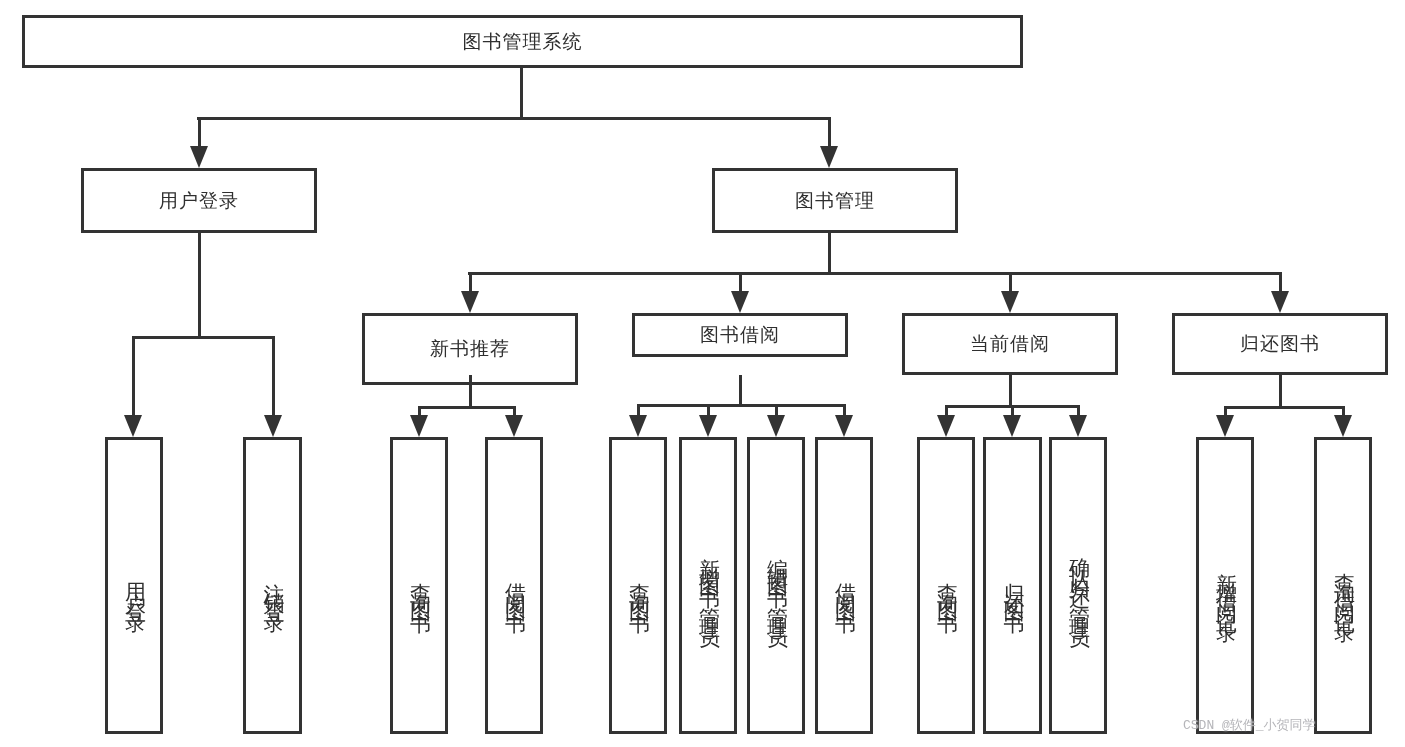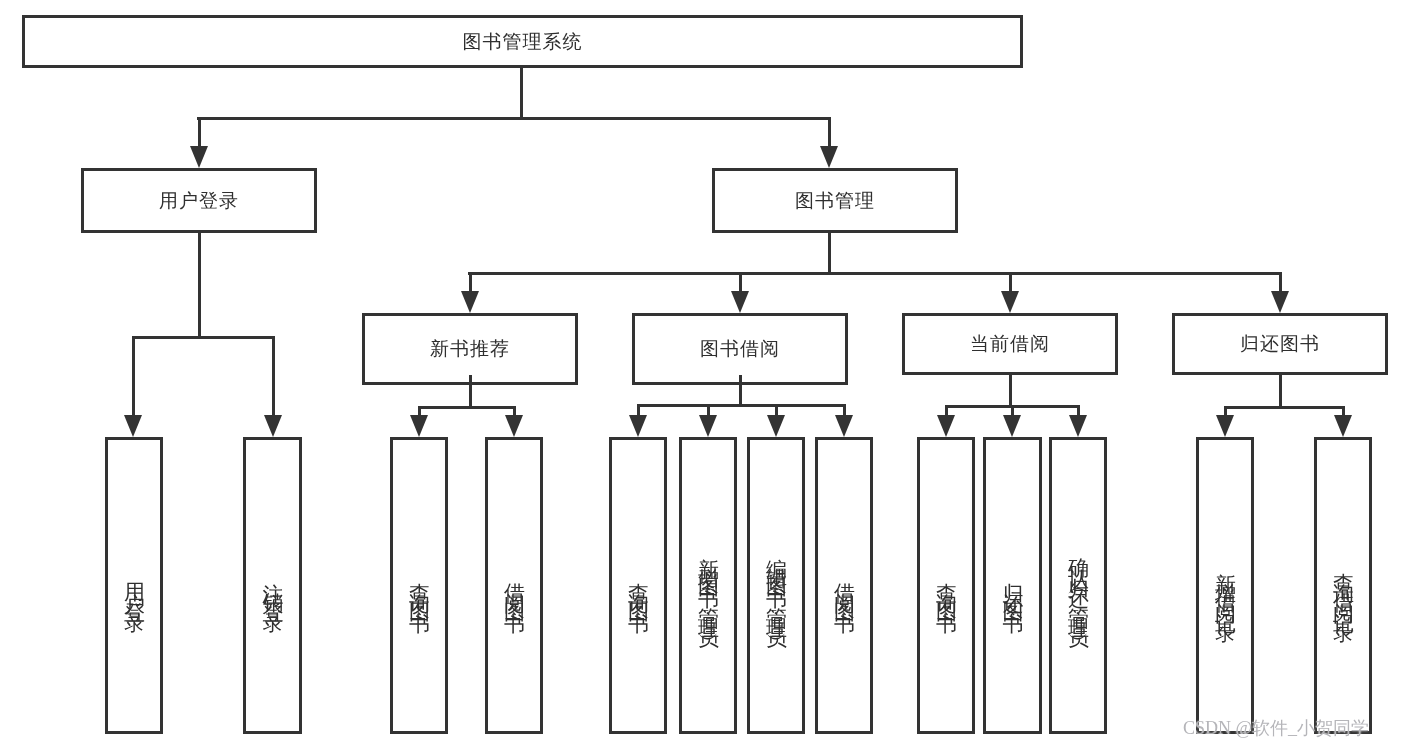--- a/index.html
+++ b/index.html
@@ -1,21 +1,21 @@
 <!DOCTYPE html>
 <html><head>
 <meta charset="utf-8">
 <style>
   html, body { margin: 0; padding: 0; background: #ffffff; }
   .canvas {
     position: relative;
     width: 1405px;
     height: 747px;
     background: #ffffff;
-    font-family: Liberation Serif, serif;
+    font-family: Liberation Mono, monospace;
     color: #2f2f2f;
     overflow: hidden;
   }
   .node {
     position: absolute;
     box-sizing: border-box;
     border: 3px solid #333333;
     background: #ffffff;
     display: flex;
     align-items: center;
@@ -42,21 +42,21 @@
     position: absolute;
     width: 0; height: 0;
     border-left: 9px solid transparent;
     border-right: 9px solid transparent;
     border-top: 22px solid #333333;
   }
   .watermark {
     position: absolute;
     left: 1183px;
     top: 716px;
-    font-size: 18px;
+    font-size: 13px;
     color: #b5b5b9;
     text-shadow: 0 0 2px #ffffff;
     white-space: nowrap;
   }
 </style>
 </head>
 <body>
 
 <div class="canvas">
 
@@ -92,21 +92,21 @@
   <div class="vl" style="left:739px;top:272px;height:21px"></div>
   <div class="ah" style="left:731px;top:291px"></div>
   <div class="vl" style="left:1009px;top:272px;height:21px"></div>
   <div class="ah" style="left:1001px;top:291px"></div>
   <div class="vl" style="left:1279px;top:272px;height:21px"></div>
   <div class="ah" style="left:1271px;top:291px"></div>
 
   <div class="node" style="left:362px;top:313px;width:216px;height:72px">
     <span class="nlabel">新书推荐</span>
   </div>
-  <div class="node" style="left:632px;top:313px;width:216px;height:72px">
+  <div class="node" style="left:632px;top:313px;width:216px;height:44px">
     <span class="nlabel">图书借阅</span>
   </div>
   <div class="node" style="left:902px;top:313px;width:216px;height:62px">
     <span class="nlabel">当前借阅</span>
   </div>
   <div class="node" style="left:1172px;top:313px;width:216px;height:62px">
     <span class="nlabel">归还图书</span>
   </div>
 
   <div class="vl" style="left:469px;top:375px;height:32px"></div>

